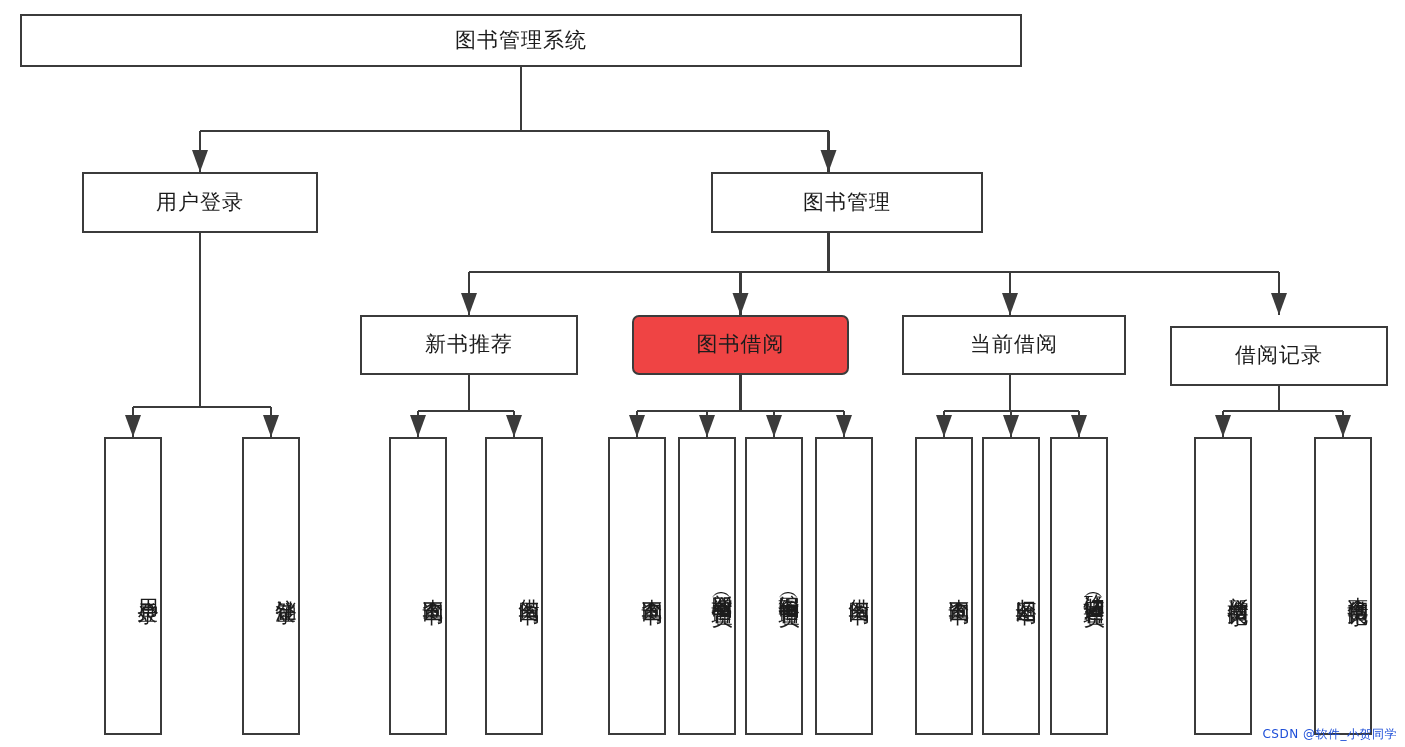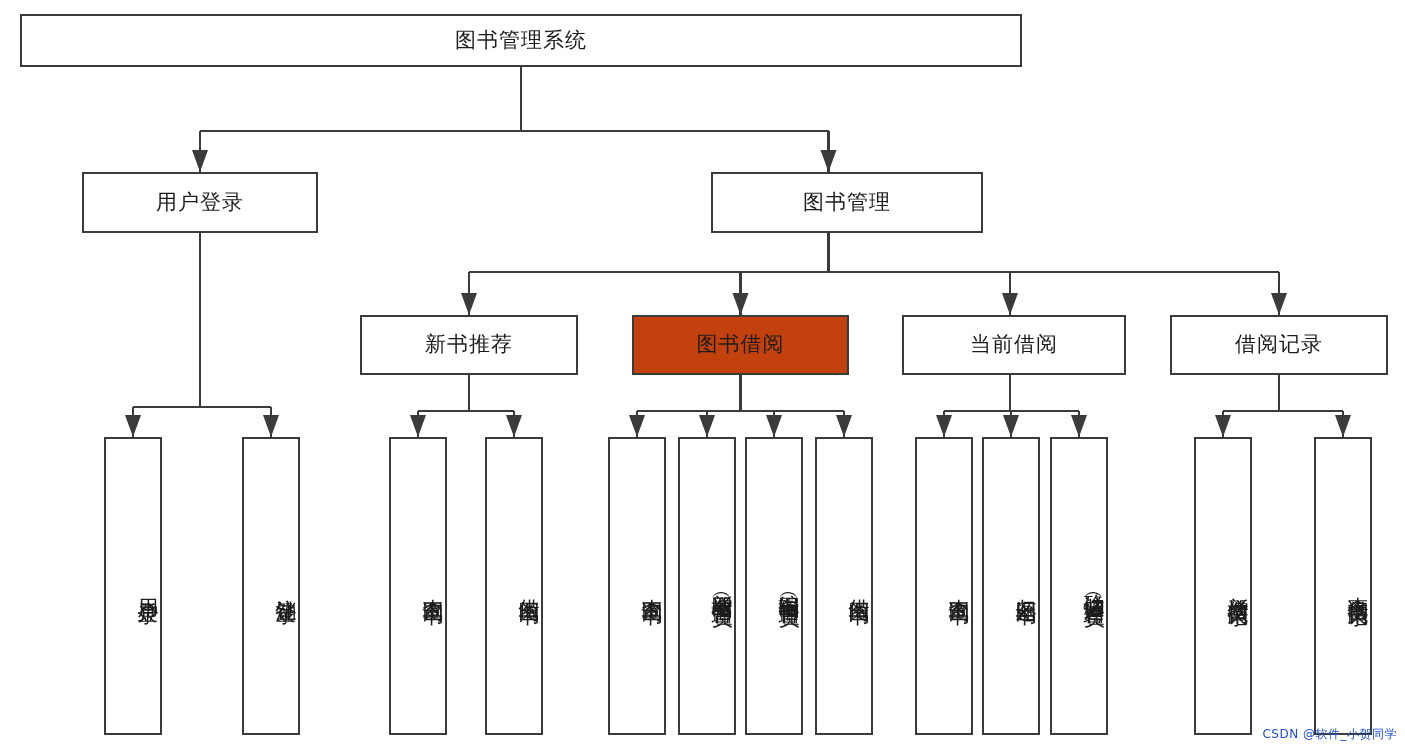--- a/index.html
+++ b/index.html
@@ -95,27 +95,27 @@
       </div>
       <div class="node-box horiz" style="left: 82px; top: 172px; width: 236px; height: 61px; border-color: rgb(59, 59, 59); background: rgb(255, 255, 255); color: rgb(28, 28, 28);">
         <span class="node-label">用户登录</span>
       </div>
       <div class="node-box horiz" style="left: 711px; top: 172px; width: 272px; height: 61px; border-color: rgb(59, 59, 59); background: rgb(255, 255, 255); color: rgb(28, 28, 28);">
         <span class="node-label">图书管理</span>
       </div>
       <div class="node-box horiz" style="left: 360px; top: 315px; width: 218px; height: 60px; border-color: rgb(59, 59, 59); background: rgb(255, 255, 255); color: rgb(28, 28, 28);">
         <span class="node-label">新书推荐</span>
       </div>
-      <div class="node-box horiz" style="left: 632px; top: 315px; width: 217px; height: 60px; border-color: rgb(59, 59, 59); background: #c2410c; color: rgb(28, 28, 28);">
+      <div class="node-box horiz" style="left: 632px; top: 315px; width: 217px; height: 60px; border-color: rgb(59, 59, 59); background: #ef4444; color: rgb(28, 28, 28); border-radius: 7px;">
         <span class="node-label">图书借阅</span>
       </div>
       <div class="node-box horiz" style="left: 902px; top: 315px; width: 224px; height: 60px; border-color: rgb(59, 59, 59); background: rgb(255, 255, 255); color: rgb(28, 28, 28);">
         <span class="node-label">当前借阅</span>
       </div>
-      <div class="node-box horiz" style="left: 1170px; top: 315px; width: 218px; height: 60px; border-color: rgb(59, 59, 59); background: rgb(255, 255, 255); color: rgb(28, 28, 28);">
+      <div class="node-box horiz" style="left: 1170px; top: 326px; width: 218px; height: 60px; border-color: rgb(59, 59, 59); background: rgb(255, 255, 255); color: rgb(28, 28, 28);">
         <span class="node-label">借阅记录</span>
       </div>
       <div class="node-box vert" style="left: 104px; top: 437px; width: 58px; height: 298px; border-color: rgb(59, 59, 59); background: rgb(255, 255, 255); color: rgb(28, 28, 28);">
         <span class="node-label">用户登录</span>
       </div>
       <div class="node-box vert" style="left: 242px; top: 437px; width: 58px; height: 298px; border-color: rgb(59, 59, 59); background: rgb(255, 255, 255); color: rgb(28, 28, 28);">
         <span class="node-label">注销登录</span>
       </div>
       <div class="node-box vert" style="left: 389px; top: 437px; width: 58px; height: 298px; border-color: rgb(59, 59, 59); background: rgb(255, 255, 255); color: rgb(28, 28, 28);">
         <span class="node-label">查询图书</span>

